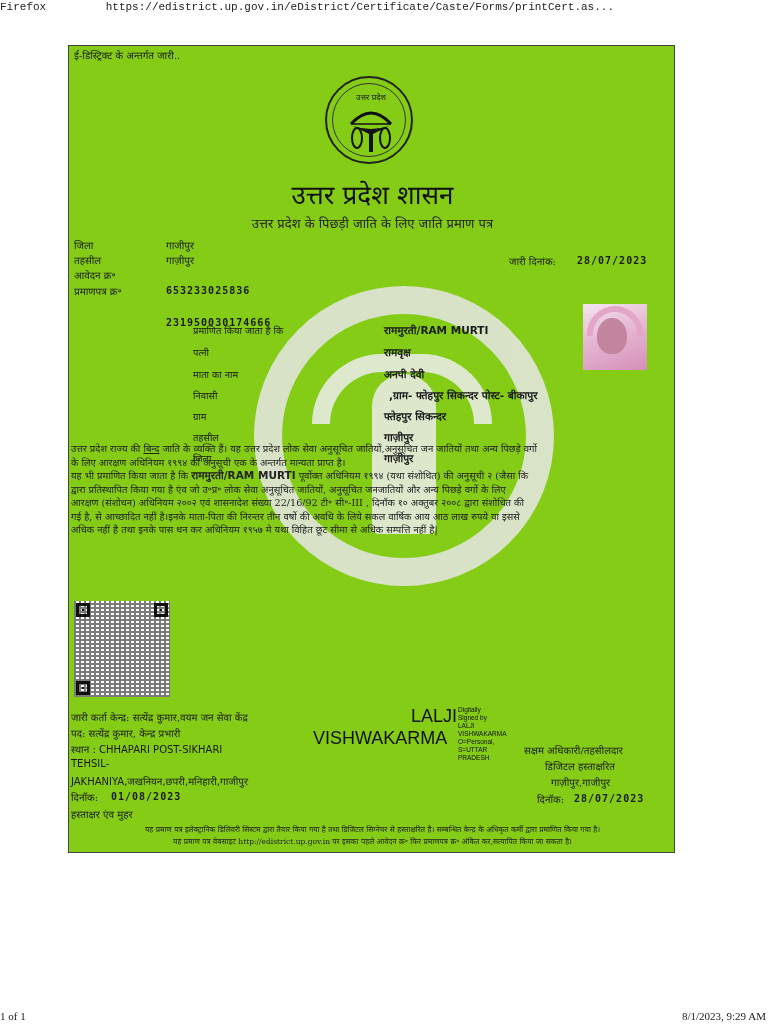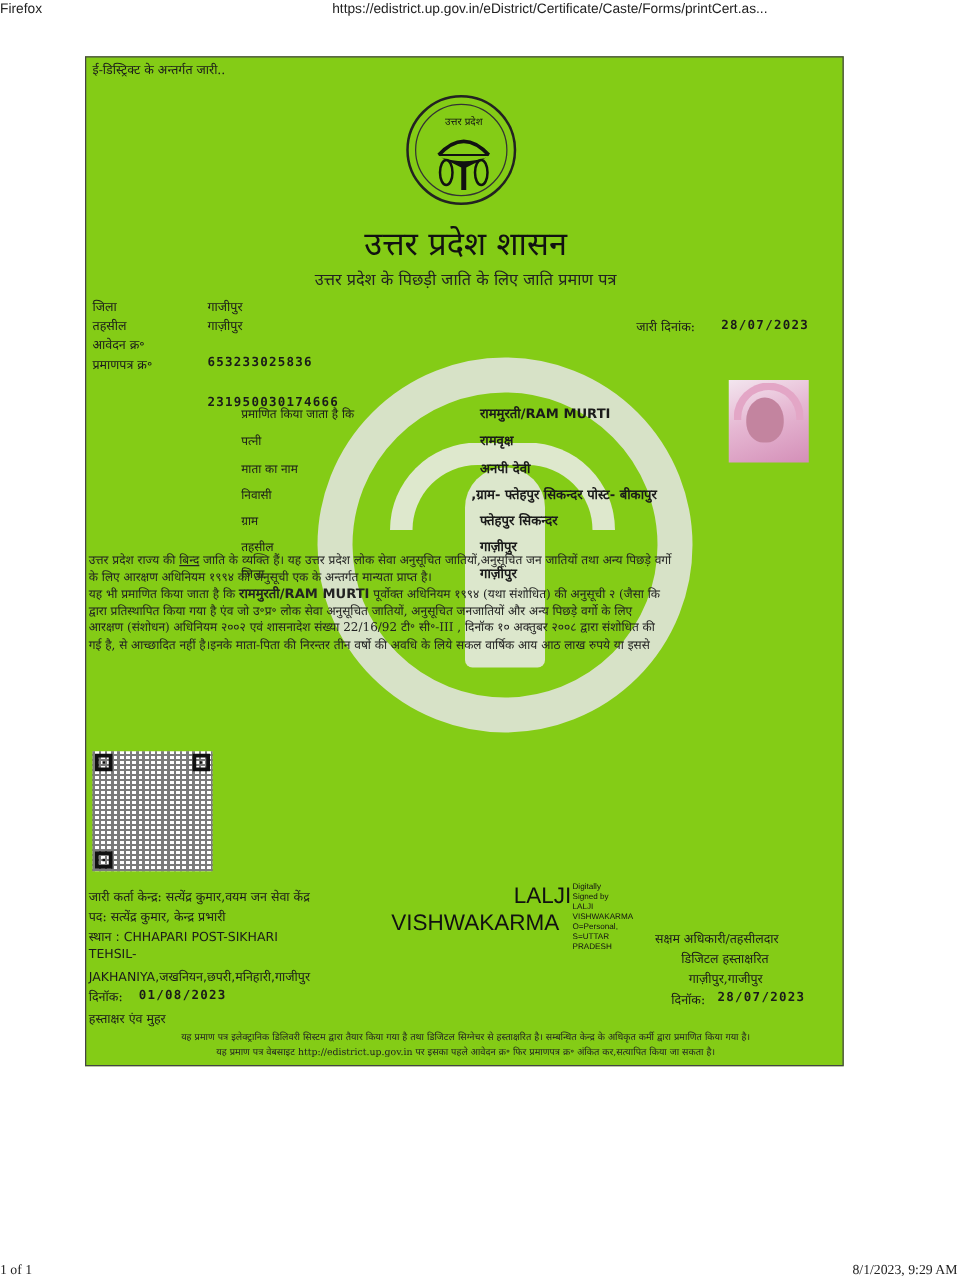--- a/index.html
+++ b/index.html
@@ -2,21 +2,21 @@
 <html><head>
 <meta charset="utf-8">
 <style>
   html, body { margin: 0; padding: 0; }
   body {
     width: 768px; height: 1024px; position: relative; overflow: hidden;
     background: #ffffff; color: #1a1a1a;
     font-family: "DejaVu Serif", "Liberation Serif", serif;
   }
   .print-header { position: absolute; top: 0; left: 0; width: 616px; height: 16px;
-    font-family: Liberation Sans, sans-serif; font-size: 11px; color: #222; text-align: center; }
+    font-family: Liberation Mono, monospace; font-size: 11px; color: #222; text-align: center; }
   .print-header .left { position: absolute; left: 0; top: 1px; }
   .print-header .right { position: absolute; right: 2px; top: 1px; }
   .print-footer { position: absolute; bottom: 0; left: 0; width: 768px; height: 16px;
     font-family: "Liberation Serif", serif; font-size: 11px; color: #222; }
   .print-footer .left { position: absolute; left: 0; bottom: 2px; }
   .print-footer .right { position: absolute; right: 2px; bottom: 2px; }
 
   .cert {
     position: absolute; left: 68px; top: 45px; width: 607px; height: 808px;
     border: 1.5px solid #444; box-sizing: border-box; background: #84cc16;
@@ -123,40 +123,41 @@
   <div class="abs reg" style="left:440px; top:208px;">जारी दिनांक:</div>
   <div class="abs mono-b" style="left:508px; top:209px;">28/07/2023</div>
 
   <div class="abs small" style="left:124px; top:278px;">प्रमाणित किया जाता है कि</div>
   <div class="abs bold-sans" style="left:315px; top:277px;">राममुरती/RAM MURTI</div>
   <div class="abs small" style="left:124px; top:300px;">पत्नी</div>
   <div class="abs bold-sans" style="left:315px; top:299px;">रामवृक्ष</div>
   <div class="abs small" style="left:124px; top:322px;">माता का नाम</div>
   <div class="abs bold-sans" style="left:315px; top:321px;">अनपी देवी</div>
   <div class="abs small" style="left:124px; top:343px;">निवासी</div>
-  <div class="abs bold-sans" style="left:308px; top:342px;">,ग्राम- फ्तेहपुर सिकन्दर पोस्ट- बीकापुर</div>
+  <div class="abs bold-sans" style="left:320px; top:342px;">,ग्राम- फ्तेहपुर सिकन्दर पोस्ट- बीकापुर</div>
   <div class="abs small" style="left:124px; top:364px;">ग्राम</div>
   <div class="abs bold-sans" style="left:315px; top:363px;">फ्तेहपुर सिकन्दर</div>
   <div class="abs small" style="left:124px; top:385px;">तहसील</div>
   <div class="abs bold-sans" style="left:315px; top:384px;">गाज़ीपुर</div>
   <div class="abs small" style="left:124px; top:406px;">जिला</div>
   <div class="abs bold-sans" style="left:315px; top:405px;">गाज़ीपुर</div>
 
   <div class="photo">
     <div class="scarf"></div>
     <div class="face"></div>
   </div>
 
   <div class="para" style="top:396px;">
     <span class="line"><span>उत्तर प्रदेश राज्य की </span><span class="u">बिन्द</span><span> जाति के व्यक्ति हैं। यह उत्तर प्रदेश लोक सेवा अनुसूचित जातियों,अनुसूचित जन जातियों तथा अन्य पिछड़े वर्गो</span></span>
     <span class="line">के लिए आरक्षण अधिनियम १९९४ की अनुसूची एक के अन्तर्गत मान्यता प्राप्त है।</span>
     <span class="line"><span>यह भी प्रमाणित किया जाता है कि </span><b style="font-family:'DejaVu Sans',sans-serif; font-size:10.5px;">राममुरती/RAM MURTI</b><span> पूर्वोक्त अधिनियम १९९४ (यथा संशोधित) की अनुसूची २ (जैसा कि</span></span>
     <span class="line">द्वारा प्रतिस्थापित किया गया है एंव जो उ॰प्र॰ लोक सेवा अनुसूचित जातियों, अनुसूचित जनजातियों और अन्य पिछड़े वर्गो के लिए</span>
     <span class="line">आरक्षण (संशोधन) अधिनियम २००२ एवं शासनादेश संख्या 22/16/92 टी॰ सी॰-III , दिनॉक १० अक्तुबर २००८ द्वारा संशोधित की</span>
     <span class="line">गई है, से आच्छादित नहीं है।इनके माता-पिता की निरन्तर तीन वर्षो की अवधि के लिये सकल वार्षिक आय आठ लाख रुपये या इससे</span>
+    <span class="line">अधिक नहीं है तथा इनके पास धन कर अधिनियम १९५७ मे यथा विहित छूट सीमा से अधिक सम्पत्ति नहीं है|</span>
   </div>
 
   <div class="qr">
     <div class="noise"></div>
     <div class="finder" style="left:2px; top:2px;"></div>
     <div class="finder" style="right:2px; top:2px;"></div>
     <div class="finder" style="left:2px; bottom:2px;"></div>
   </div>
 
   <div class="abs reg" style="left:2px; top:664px;">जारी कर्ता केन्द्र: सत्येंद्र कुमार,वयम जन सेवा केंद्र</div>

